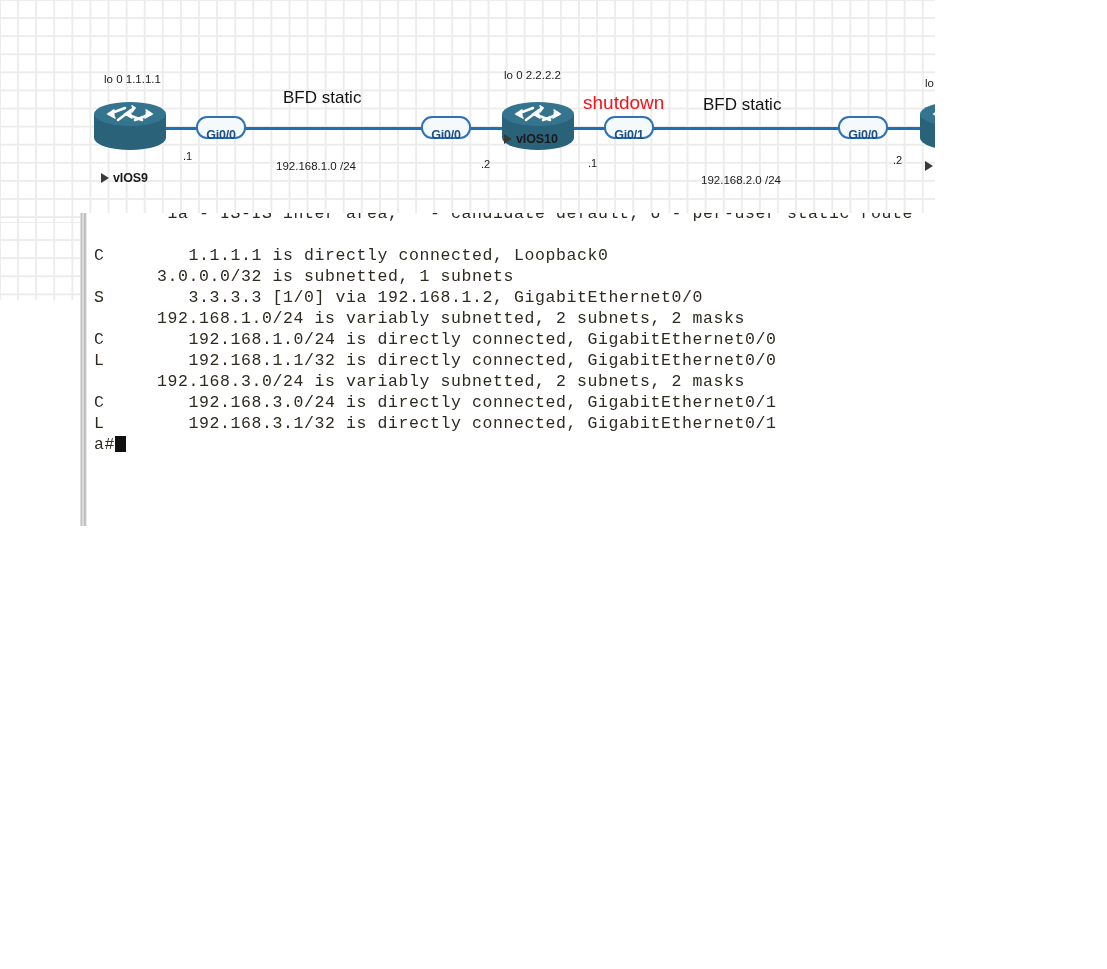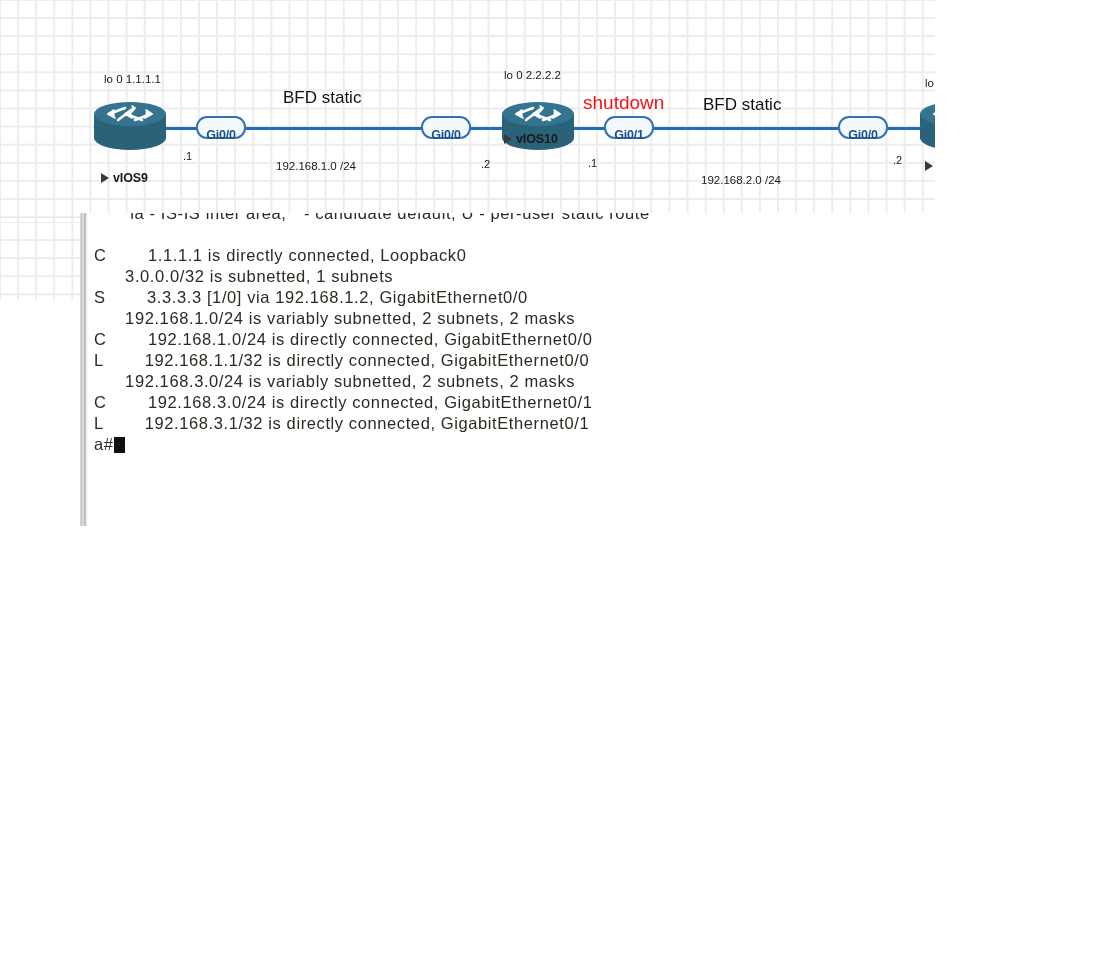--- a/index.html
+++ b/index.html
@@ -168,21 +168,21 @@
     height: 313px;
     background: linear-gradient(to right, #ffffff 0px, #b6b6b6 1px, #e8e8e8 3px, #b0b0b0 5px, #ffffff 7px);
   }
   #terminal-lines {
     position: absolute;
     left: 14px;
     top: 0;
     width: 956px;
   }
   .term-line {
-    font-family: Liberation Sans, sans-serif;
+    font-family: Liberation Mono, monospace;
     font-size: 16.5px;
     line-height: 21px;
     color: #2e2a22;
     white-space: pre;
     letter-spacing: 0.6px;
   }
   #clipped-line {
     position: relative;
     height: 11px;
     overflow: hidden;

